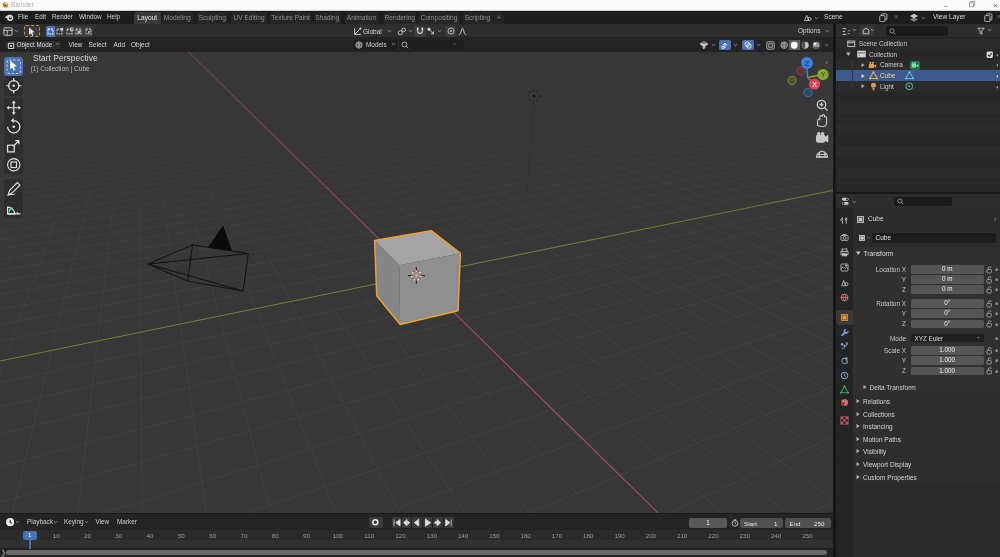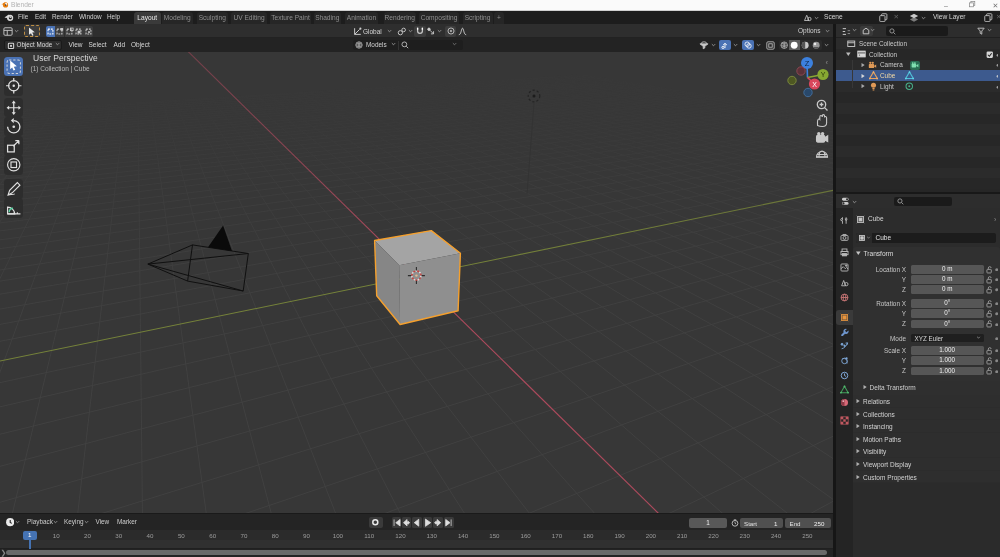--- a/index.html
+++ b/index.html
@@ -336,21 +336,21 @@
 <svg style="position:absolute;left:3.5px;top:127px" width="19.5" height="19.5" viewBox="0 0 19 19">
       <path d="M4 15.5L5.5 11L13 3.5L15.5 6L8 13.5L4 15.5Z" fill="none" stroke="#e0e0e0" stroke-width="1.1"></path>
       <path d="M4 15.5C6 14.8 8.5 15.5 10.5 14.5" stroke="#e0e0e0" stroke-width="1" fill="none"></path>
     </svg>
 <div style="position:absolute;left:3.5px;top:146.3px;width:19.5px;height:19.5px;background:rgba(45,45,45,0.92);border-radius:3.5px;"></div>
 <svg style="position:absolute;left:3.5px;top:146.3px" width="19.5" height="19.5" viewBox="0 0 19 19">
       <path d="M3.5 15.5V9A7 7 0 0 1 10.5 15.5Z" fill="none" stroke="#e0e0e0" stroke-width="1.2"></path>
       <path d="M5 13.8A4 4 0 0 1 8.8 10" stroke="#5fd3a6" stroke-width="1.3" fill="none"></path>
       <path d="M3.5 15.5H16M13 14v1.5M10 14v1.5" stroke="#e0e0e0" stroke-width="1.1"></path>
     </svg>
-<div style="position:absolute;left:33px;top:1.2px;font-size:8.5px;line-height:10.5px;color:#d8d8d8;white-space:nowrap;">User Perspective</div>
+<div style="position:absolute;left:33px;top:1.2px;font-size:8.5px;line-height:10.5px;color:#d8d8d8;white-space:nowrap;">Start Perspective</div>
 <div style="position:absolute;left:30.5px;top:12.8px;font-size:6.5px;line-height:8.5px;color:#bababa;white-space:nowrap;">(1) Collection | Cube</div>
 <div style="position:absolute;left:825.5px;top:5.5px;font-size:7.5px;line-height:9.5px;color:#909090;white-space:nowrap;">‹</div>
 <svg style="position:absolute;left:775px;top:0px" width="58" height="110" viewBox="0 0 58 110">
 <g stroke-width="1.6">
 <line x1="32.5" y1="25.5" x2="32" y2="11" stroke="#3c80dd"></line>
 <line x1="32.5" y1="25.5" x2="48" y2="22.5" stroke="#87a832"></line>
 <line x1="32.5" y1="25.5" x2="39.5" y2="32" stroke="#d9465c"></line>
 </g>
 <circle cx="32" cy="11" r="6" fill="#3c80dd"></circle>
 <text x="32" y="13.6" font-size="7.5" fill="#0f2747" text-anchor="middle" font-family="Liberation Sans">Z</text>

